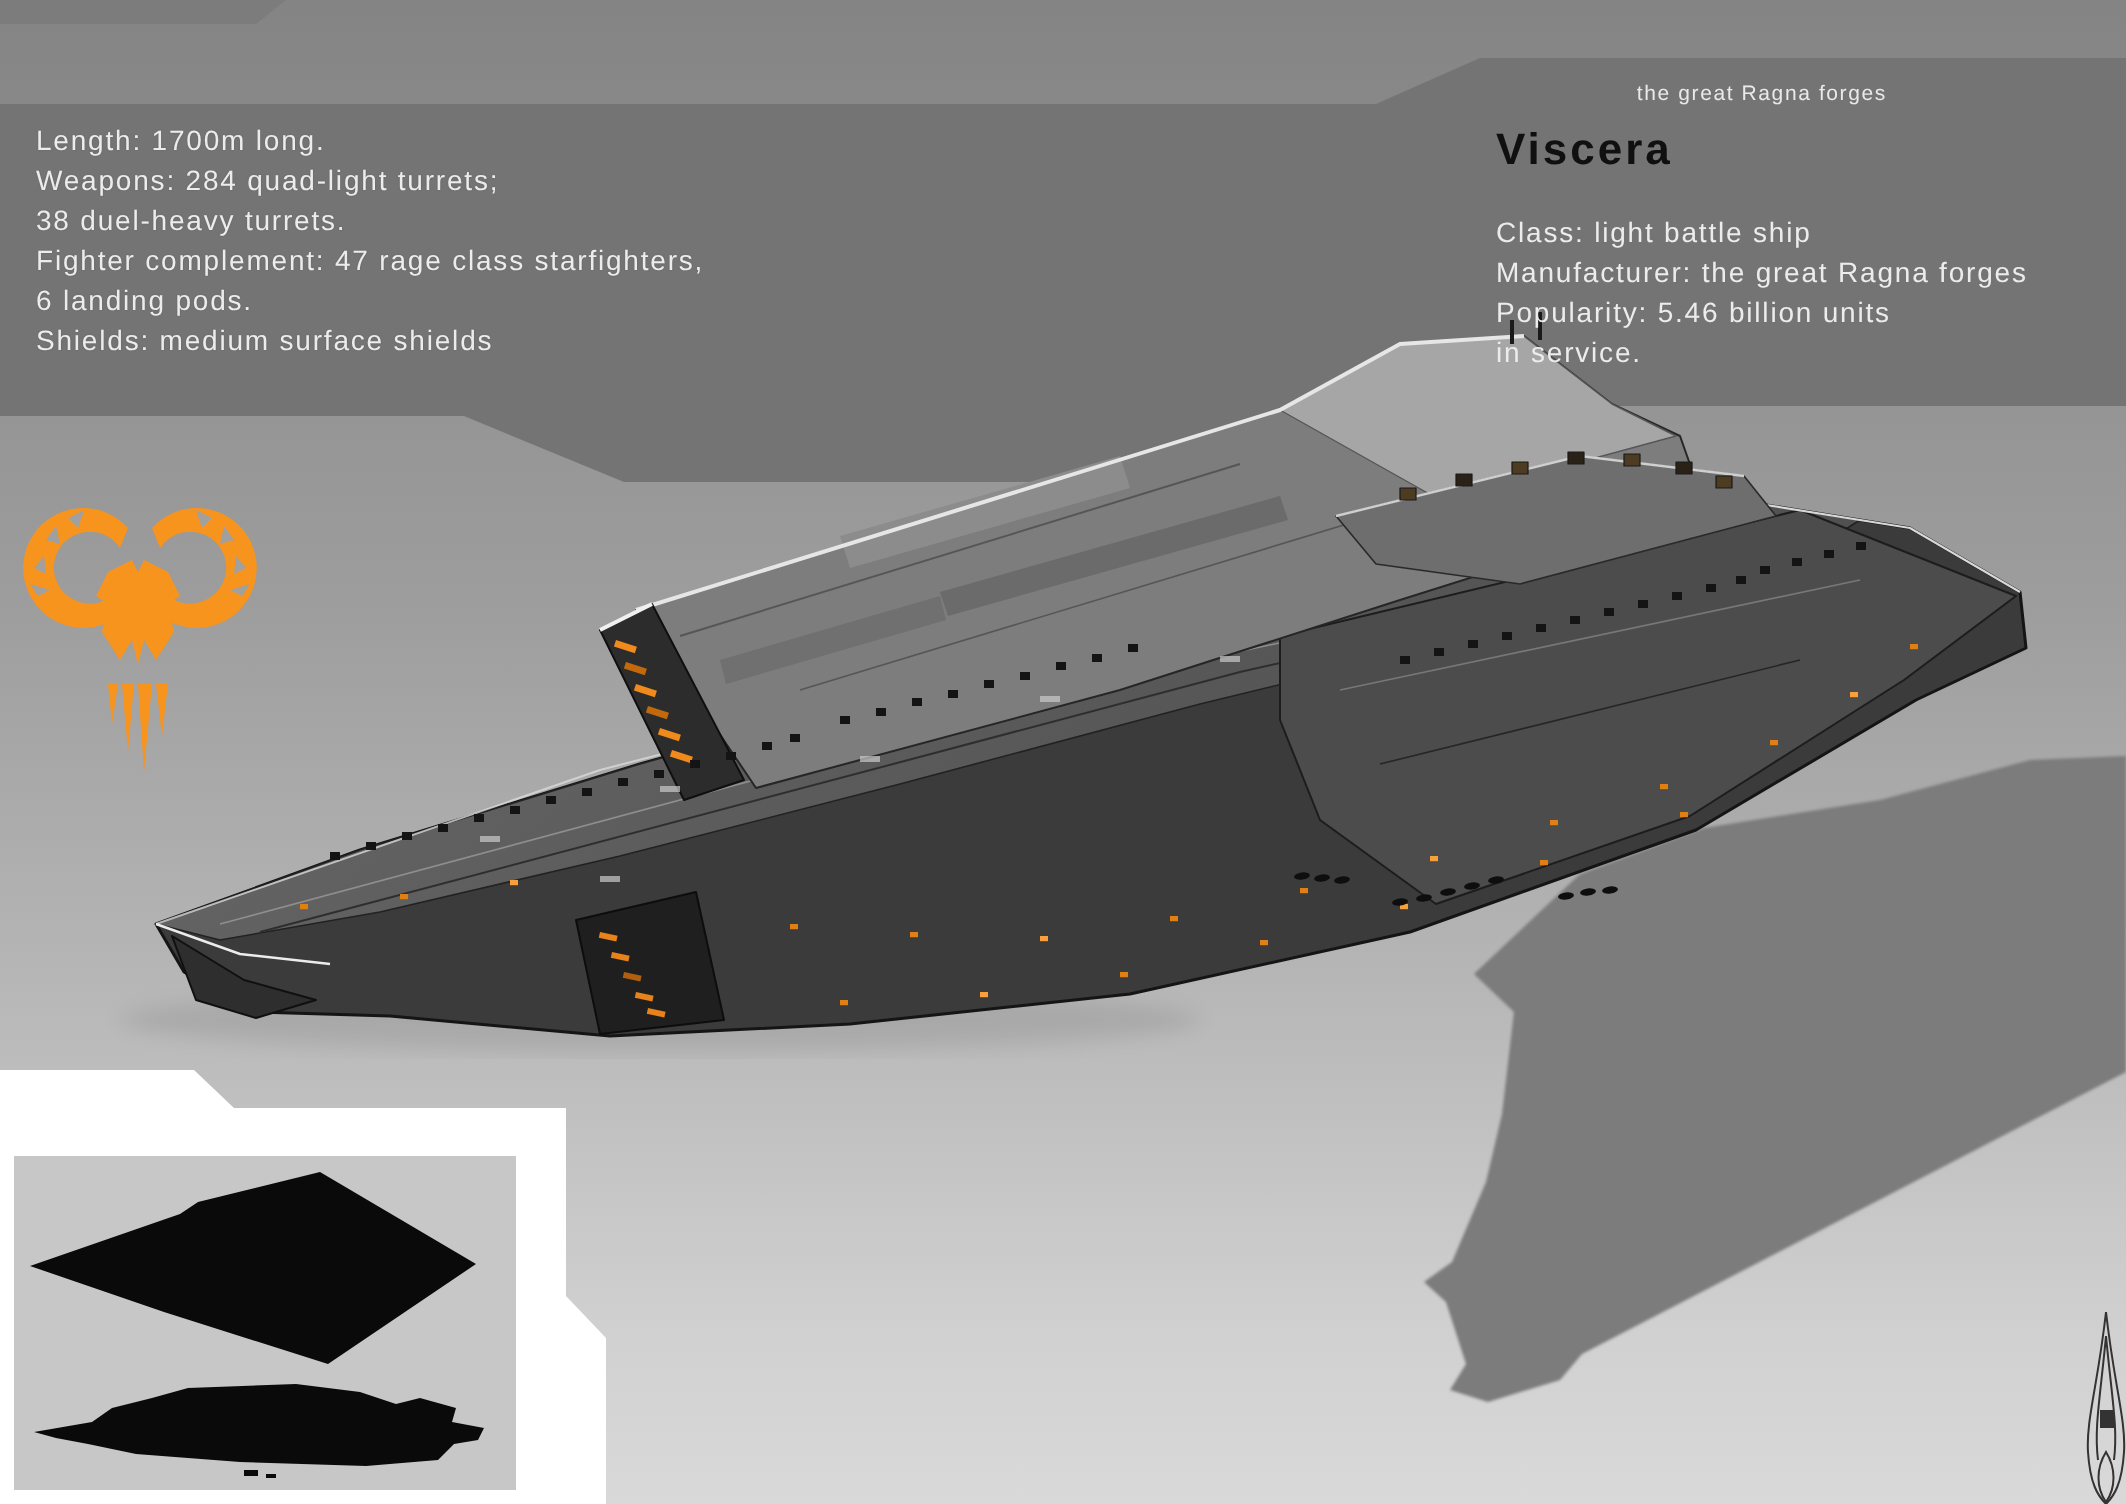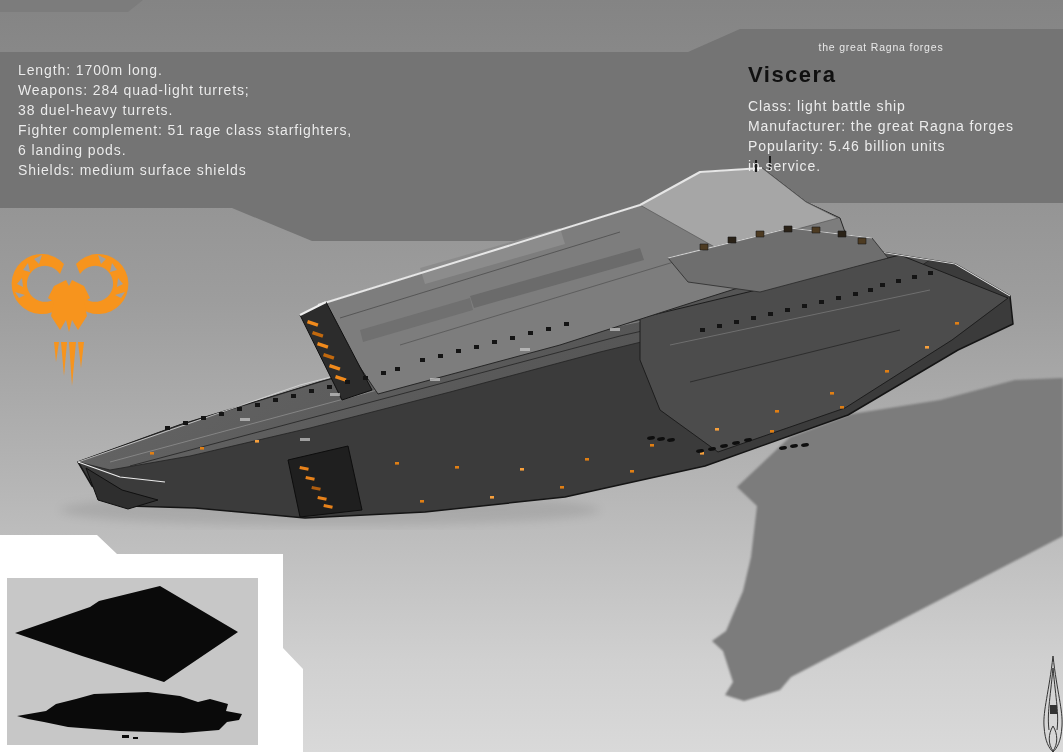--- a/index.html
+++ b/index.html
@@ -10,21 +10,21 @@
   }
   #backdrop{position:absolute;left:0;top:0;width:1063px;height:752px;}
   .spec-text{
     position:absolute;left:18px;top:60px;z-index:5;
     color:#ececec;font-size:14px;line-height:20px;letter-spacing:0.9px;
     text-shadow:0 0 1px rgba(0,0,0,.15);
   }
   .title-block{position:absolute;left:748px;top:40px;z-index:5;}
   .kicker{color:#e9e9e9;font-size:10.5px;letter-spacing:0.8px;line-height:14px;text-align:center;}
   .ship-title{color:#101010;font-size:22px;font-weight:bold;letter-spacing:1.5px;line-height:26px;margin-top:8px;}
-  .title-details{color:#ececec;font-size:14px;line-height:20px;letter-spacing:0.9px;margin-top:8px;}
+  .title-details{color:#ececec;font-size:14px;line-height:20px;letter-spacing:0.9px;margin-top:18px;}
 </style>
 </head>
 <body>
 
 <div id="page">
 
 <svg id="backdrop" viewBox="0 0 1063 752">
   <defs>
     <filter id="soft">
           <feGaussianBlur stdDeviation="0.8"></feGaussianBlur>
@@ -247,21 +247,21 @@
     <path d="M1053,668 C1056,700 1059,714 1057,730"></path>
     <path d="M1053,726 C1048,734 1048,744 1053,751 C1058,744 1058,734 1053,726 Z"></path>
     <rect x="1050" y="705" width="7" height="9" fill="#333333" stroke="none"></rect>
   </g>
 </svg>
 
   <div class="spec-text">
     <div>Length: 1700m long.</div>
     <div>Weapons: 284 quad-light turrets;</div>
     <div>38 duel-heavy turrets.</div>
-    <div>Fighter complement: 51 rage class starfighters,</div>
+    <div>Fighter complement: 47 rage class starfighters,</div>
     <div>6 landing pods.</div>
     <div>Shields: medium surface shields</div>
   </div>
 
   <div class="title-block">
     <div class="kicker">the great Ragna forges</div>
     <div class="ship-title">Viscera</div>
     <div class="title-details">
       <div>Class: light battle ship</div>
       <div>Manufacturer: the great Ragna forges</div>

